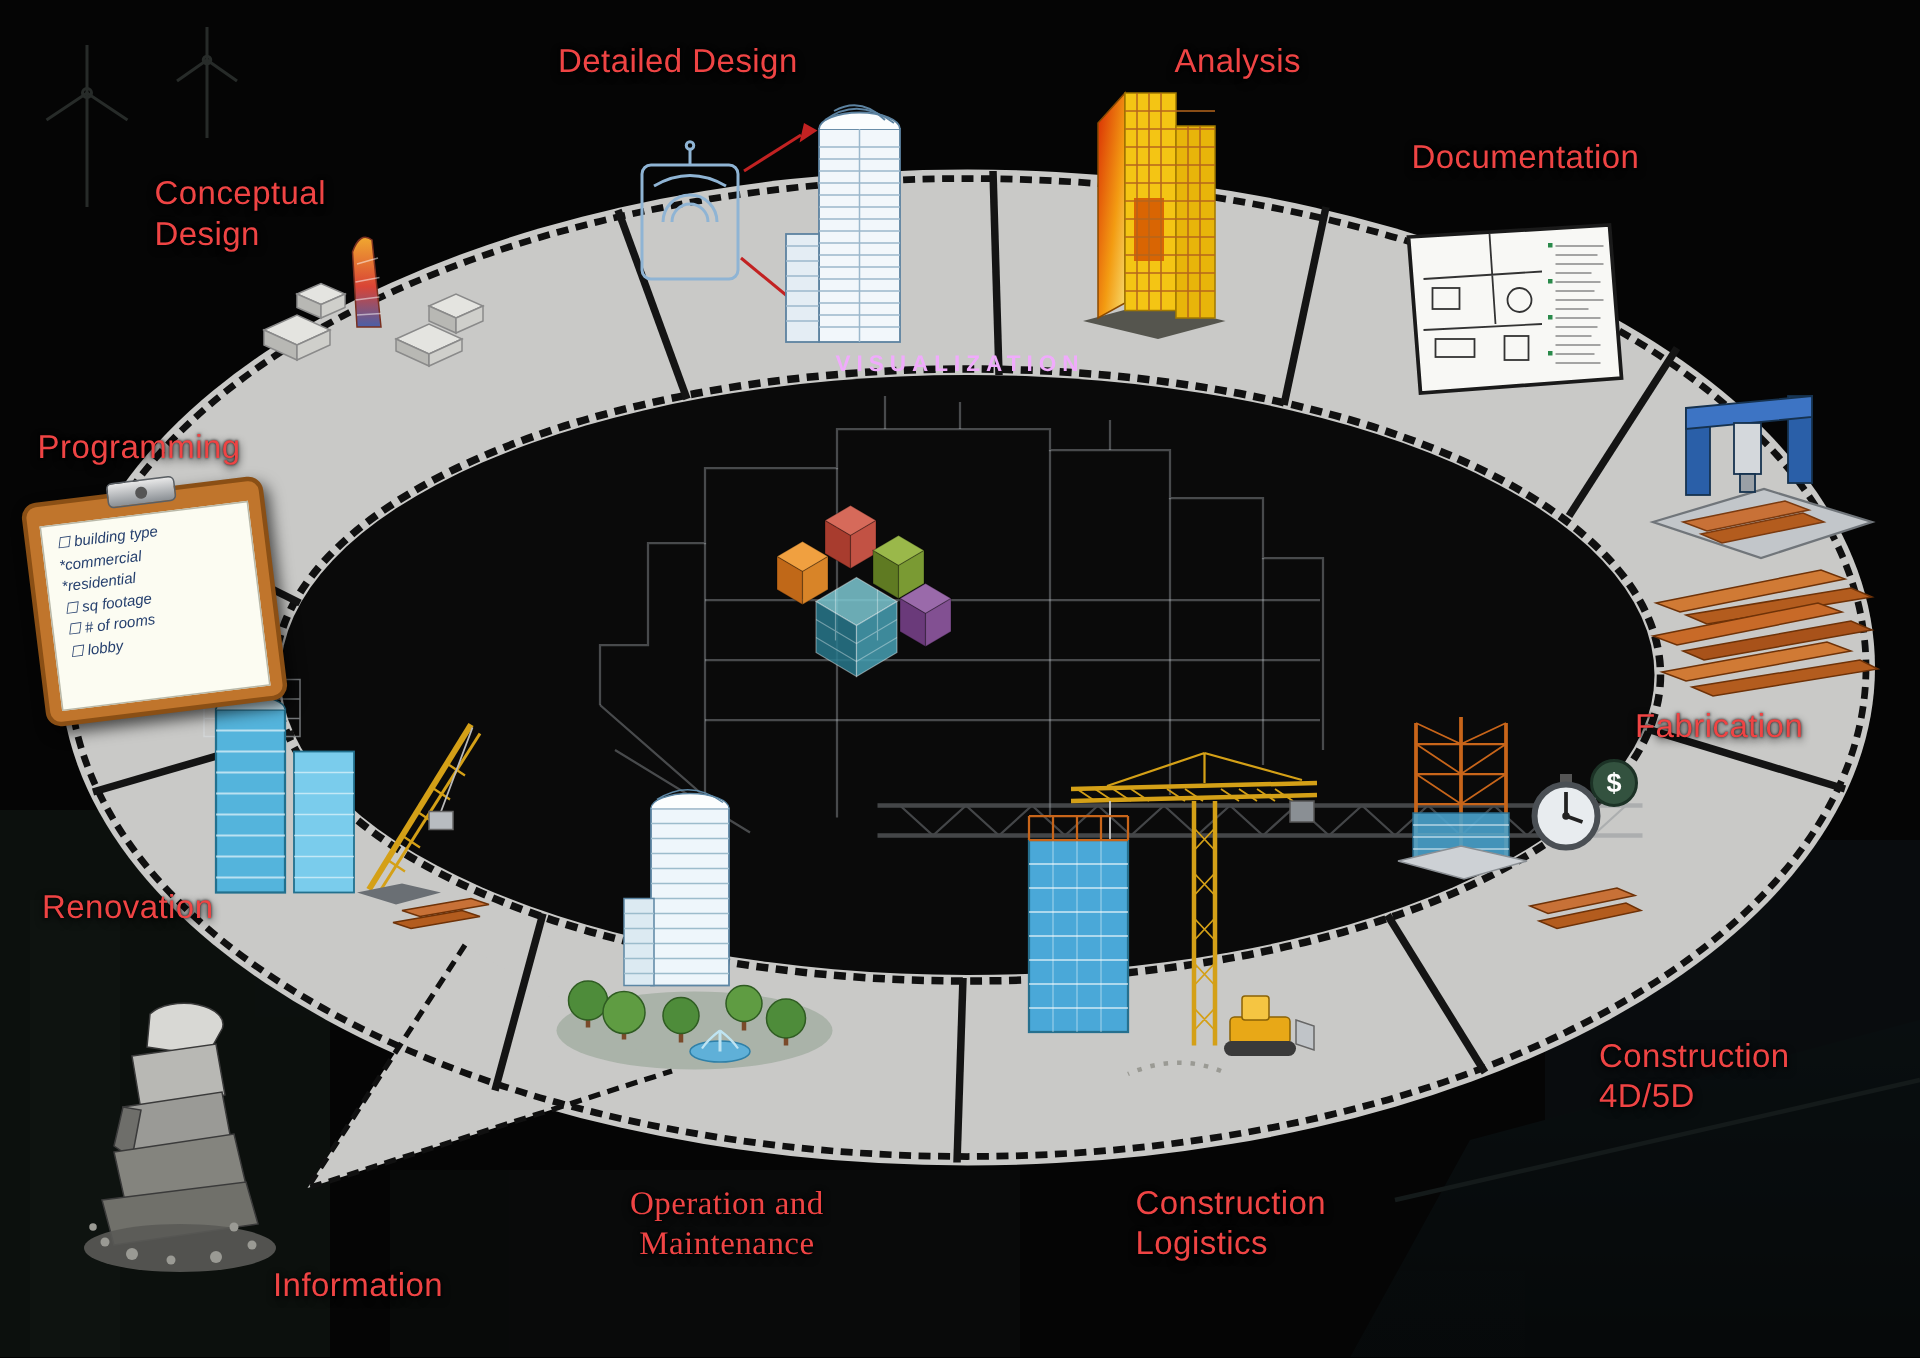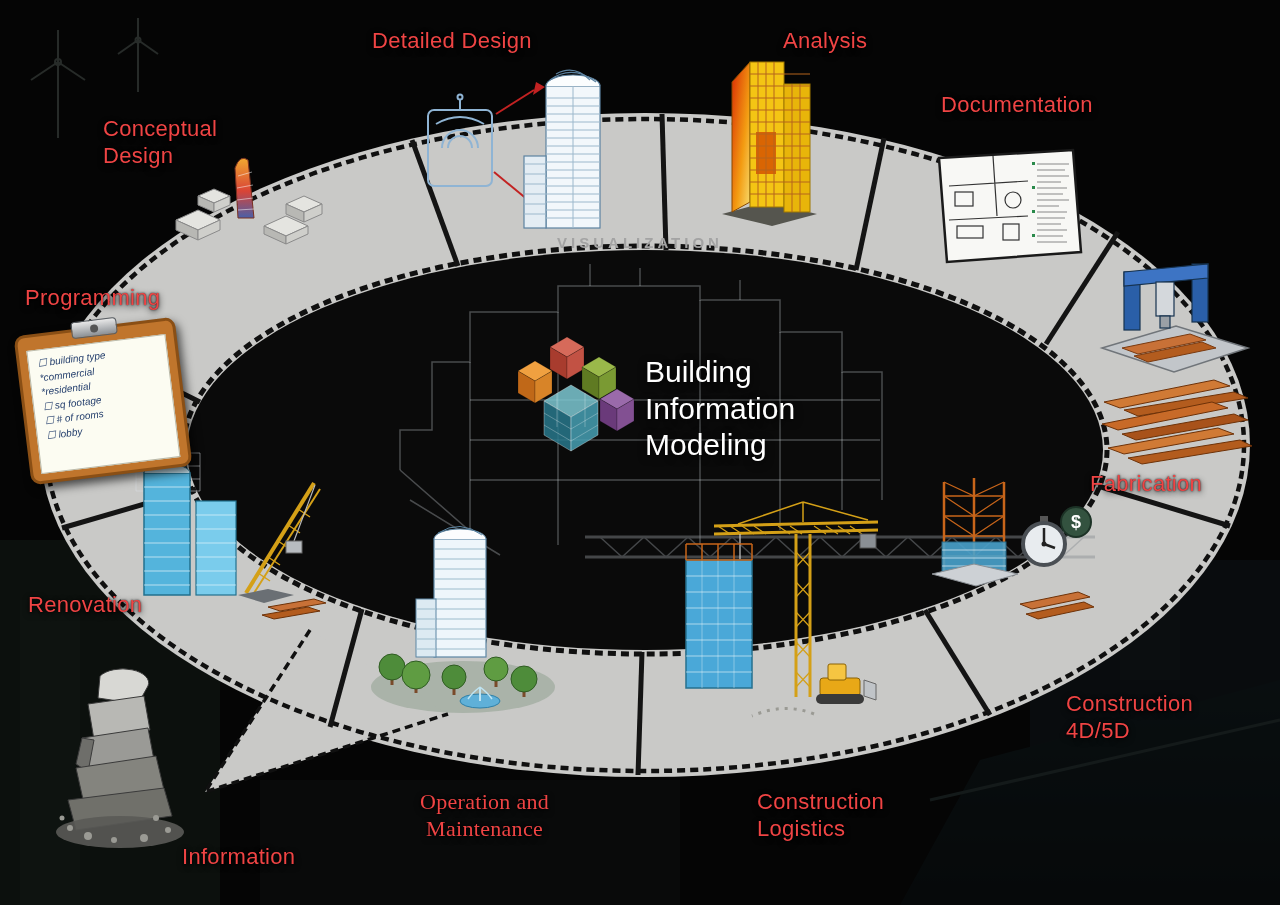--- a/index.html
+++ b/index.html
@@ -10,21 +10,21 @@
   .bg-svg { position:absolute; left:0; top:0; }
   .illus { position:absolute; }
   .label {
     position:absolute; color:#ef4444; font-size:22px; line-height:1.22;
     white-space:pre-line; letter-spacing:.3px;
     text-shadow:0 2px 6px rgba(0,0,0,.9), 0 0 2px rgba(0,0,0,.9);
   }
   .label.center { text-align:center;font-family:Liberation Serif, serif; }
   .ring-label {
     position:absolute; left:640px; top:234px; transform:translateX(-50%);
-    color:#a3a3a3; font-weight:bold; font-size:15px; letter-spacing:4px;
+    color:#f0abfc; font-weight:bold; font-size:15px; letter-spacing:4px;
   }
   .center-title {
     position:absolute; left:645px; top:354px; color:#fff; font-size:30px;
     line-height:1.22; white-space:pre-line; text-shadow:0 2px 8px rgba(0,0,0,.85);
   }
   
   .clipboard { position:absolute; left:22px; top:326px; width:162px; height:150px; transform:rotate(-7deg); }
   .clip-board-back { position:absolute; inset:0; background:#c0752c; border:3px solid #8a4f15; border-radius:10px; box-shadow:3px 5px 10px rgba(0,0,0,.65); }
   .clip-paper { position:absolute; left:11px; top:16px; right:11px; bottom:10px; background:#fcfcf2; border:1px solid #b8b8a8; padding:6px 4px 4px 9px; overflow:hidden; }
   .clip-clip { position:absolute; left:50%; top:-7px; transform:translateX(-50%); width:46px; height:17px; background:linear-gradient(#e8e8e8,#8a8f94); border:1px solid #5a5f64; border-radius:4px; z-index:2; }
@@ -385,23 +385,20 @@
       <polygon points="129,64 112,74 112,96 129,86" fill="#825092"></polygon>
     </g>
     <g stroke="rgba(255,255,255,.4)" stroke-width="0.8">
       <polygon points="66,50 93,66 66,82 39,66" fill="rgba(125,200,210,0.85)"></polygon>
       <polygon points="39,66 66,82 66,116 39,100" fill="rgba(40,120,140,0.85)"></polygon>
       <polygon points="93,66 66,82 66,116 93,100" fill="rgba(70,160,180,0.85)"></polygon>
       <path d="M39,78 L66,94 M39,90 L66,106 M93,78 L66,94 M93,90 L66,106 M52,58 L52,92 M80,58 L80,92" stroke="rgba(255,255,255,.35)" fill="none"></path>
     </g>
   </svg>
 
-  <div class="center-title">Building
-Information
-Modeling</div>
   <div class="ring-label">VISUALIZATION</div>
 
   <div class="label" style="left:103px; top:116px;">Conceptual
 Design</div>
   <div class="label" style="left:372px; top:28px;">Detailed Design</div>
   <div class="label" style="left:783px; top:28px;text-align:right;">Analysis</div>
   <div class="label" style="left:941px; top:92px;">Documentation</div>
   <div class="label" style="left:1090px; top:471px;">Fabrication</div>
   <div class="label" style="left:1066px; top:691px;">Construction
 4D/5D</div>

